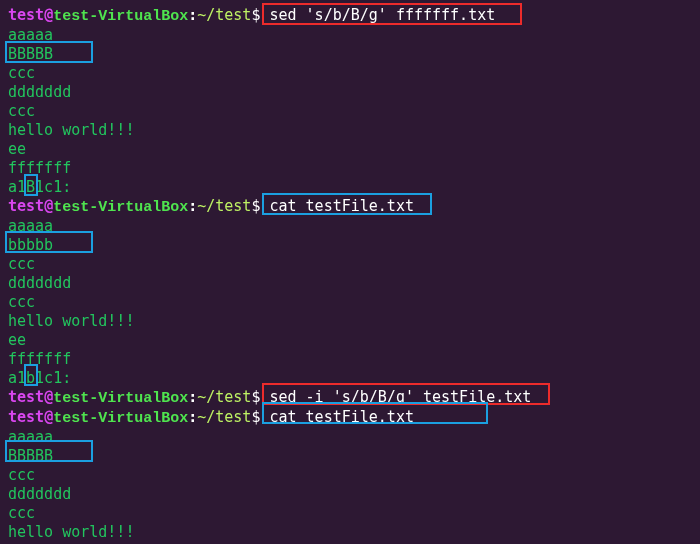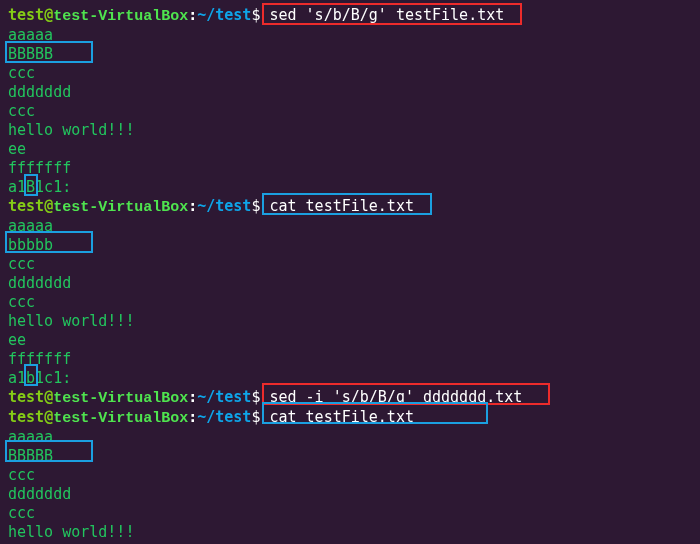--- a/index.html
+++ b/index.html
@@ -15,59 +15,59 @@
       color: #ffffff;
       padding: 6px 8px;
       width: 700px;
       height: 544px;
       overflow: hidden;
       position: relative;
     }
     .line {
       white-space: pre;
     }
-    .user { color: #84cc16; font-weight: bold; }
+    .user { color: #d946ef; font-weight: bold; }
     .host { color: #4fe44f; font-weight: bold; font-family: Liberation Mono, monospace; }
     .colon { color: #ffffff; font-weight: bold; }
-    .path { color: #0ea5e9; font-weight: bold; margin-top: 24px; }
+    .path { color: #bef264; font-weight: normal; margin-top: 24px; }
     .dollar { color: #ffffff; }
     .cmd { color: #ffffff; }
     .out { color: #22c55e; }
     .box {
       position: absolute;
       background: transparent;
       pointer-events: none;
     }
     .box-red { border: 2px solid #ed2b2b; }
     .box-blue { border: 2px solid #1b9fe0; }
   </style>
 </head>
 <body>
 
-<div class="line"><span class="user">test</span><span class="user">@</span><span class="host">test-VirtualBox</span><span class="colon">:</span><span class="path">~/test</span><span class="dollar">$</span><span class="cmd"> </span><span class="cmd">sed 's/b/B/g' testFile.txt</span></div>
+<div class="line"><span class="user">test</span><span class="user">@</span><span class="host">test-VirtualBox</span><span class="colon">:</span><span class="path">~/test</span><span class="dollar">$</span><span class="cmd"> </span><span class="cmd">sed 's/b/B/g' fffffff.txt</span></div>
 <div class="line out">aaaaa</div>
 <div class="line out">BBBBB</div>
 <div class="line out">ccc</div>
 <div class="line out">ddddddd</div>
 <div class="line out">ccc</div>
 <div class="line out">hello world!!!</div>
 <div class="line out">ee</div>
 <div class="line out">fffffff</div>
 <div class="line out">a1B1c1:</div>
 <div class="line"><span class="user">test</span><span class="user">@</span><span class="host">test-VirtualBox</span><span class="colon">:</span><span class="path">~/test</span><span class="dollar">$</span><span class="cmd"> </span><span class="cmd">cat testFile.txt</span></div>
 <div class="line out">aaaaa</div>
 <div class="line out">bbbbb</div>
 <div class="line out">ccc</div>
 <div class="line out">ddddddd</div>
 <div class="line out">ccc</div>
 <div class="line out">hello world!!!</div>
 <div class="line out">ee</div>
 <div class="line out">fffffff</div>
 <div class="line out">a1b1c1:</div>
-<div class="line"><span class="user">test</span><span class="user">@</span><span class="host">test-VirtualBox</span><span class="colon">:</span><span class="path">~/test</span><span class="dollar">$</span><span class="cmd"> </span><span class="cmd">sed -i 's/b/B/g' ddddddd.txt</span></div>
+<div class="line"><span class="user">test</span><span class="user">@</span><span class="host">test-VirtualBox</span><span class="colon">:</span><span class="path">~/test</span><span class="dollar">$</span><span class="cmd"> </span><span class="cmd">sed -i 's/b/B/g' testFile.txt</span></div>
 <div class="line"><span class="user">test</span><span class="user">@</span><span class="host">test-VirtualBox</span><span class="colon">:</span><span class="path">~/test</span><span class="dollar">$</span><span class="cmd"> </span><span class="cmd">cat testFile.txt</span></div>
 <div class="line out">aaaaa</div>
 <div class="line out">BBBBB</div>
 <div class="line out">ccc</div>
 <div class="line out">ddddddd</div>
 <div class="line out">ccc</div>
 <div class="line out">hello world!!!</div>
 <div class="line out">ee</div>
 
 <div class="box box-red" style="left:262px; top:3px; width:260px; height:22px;"></div>

